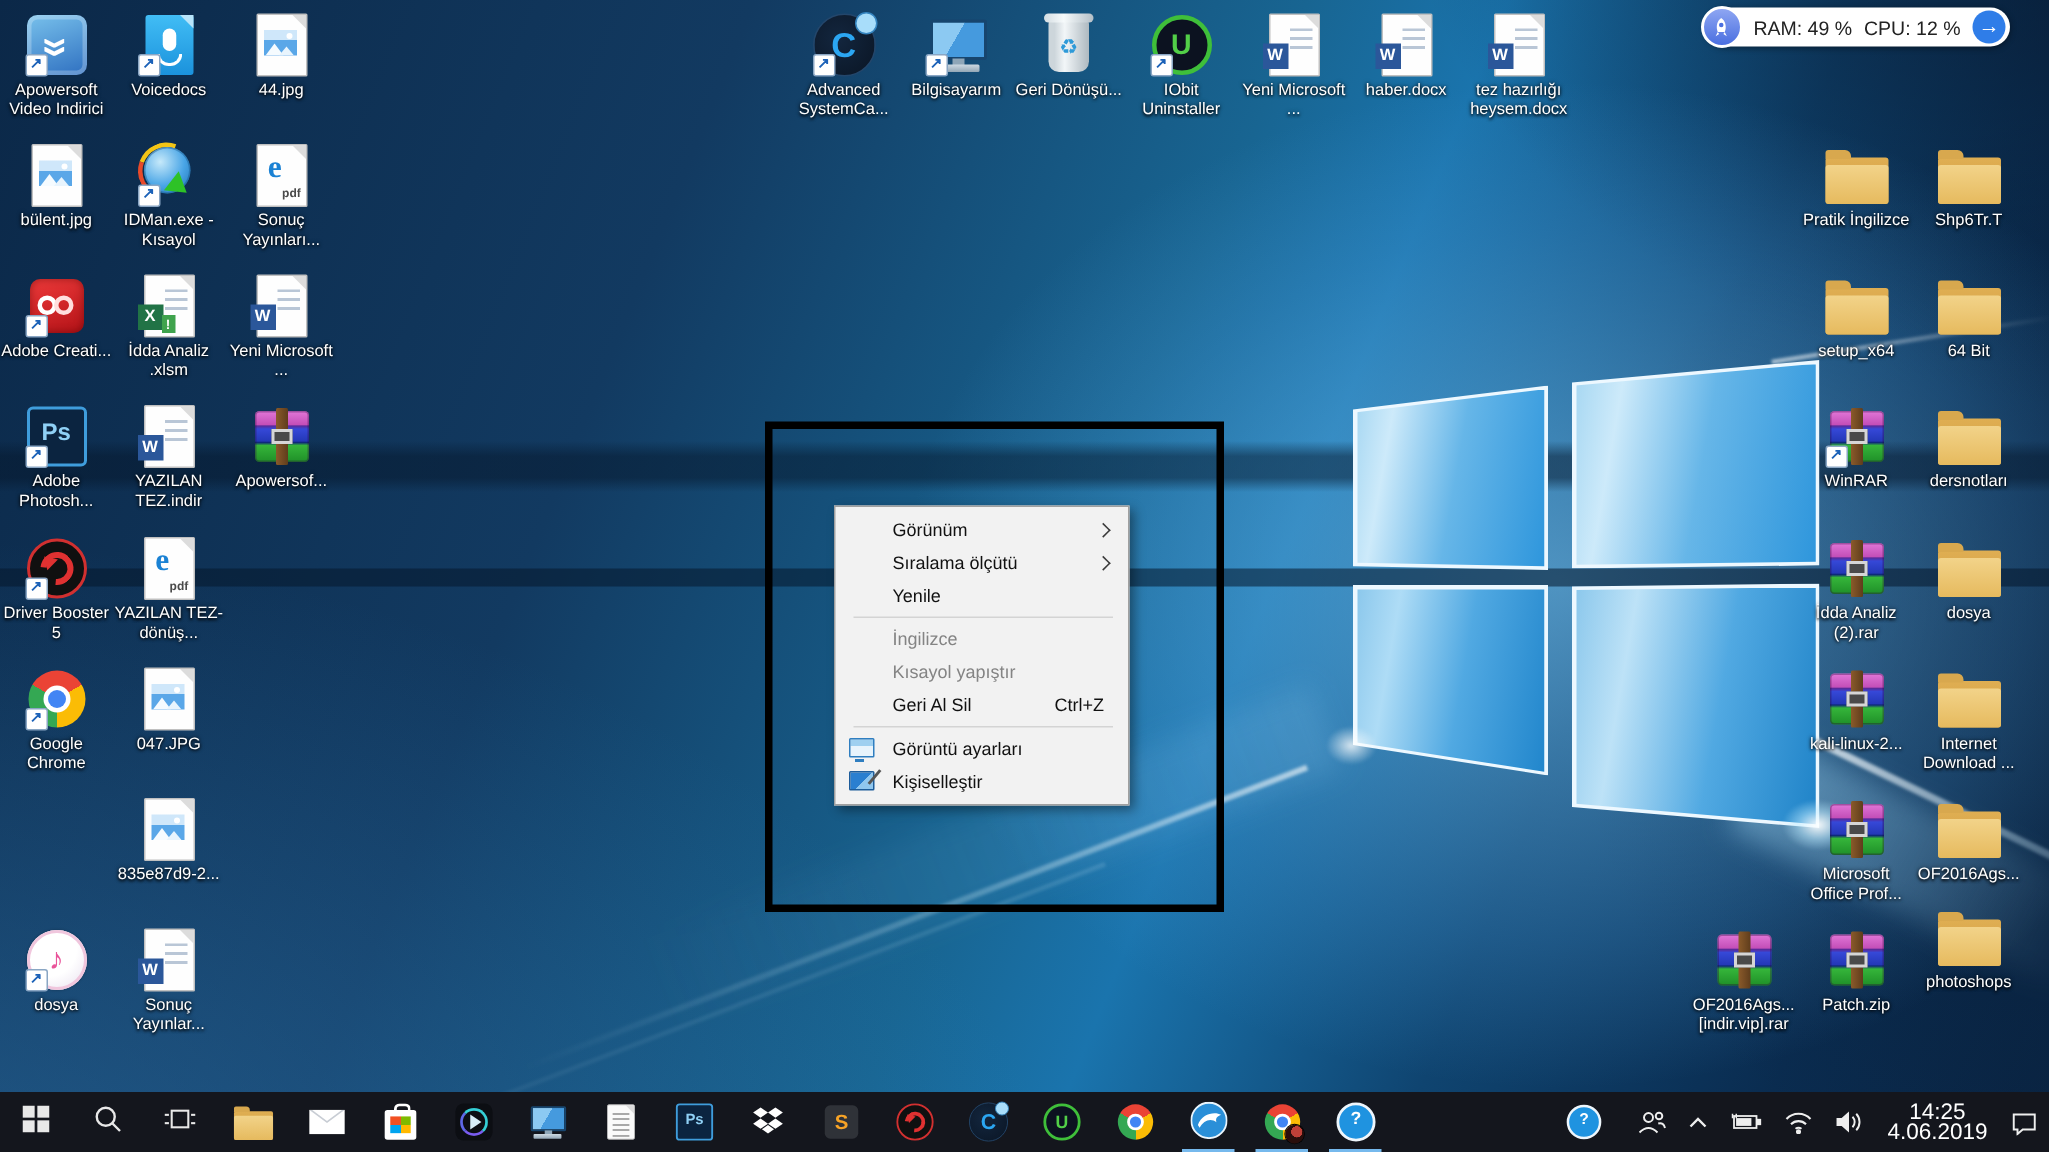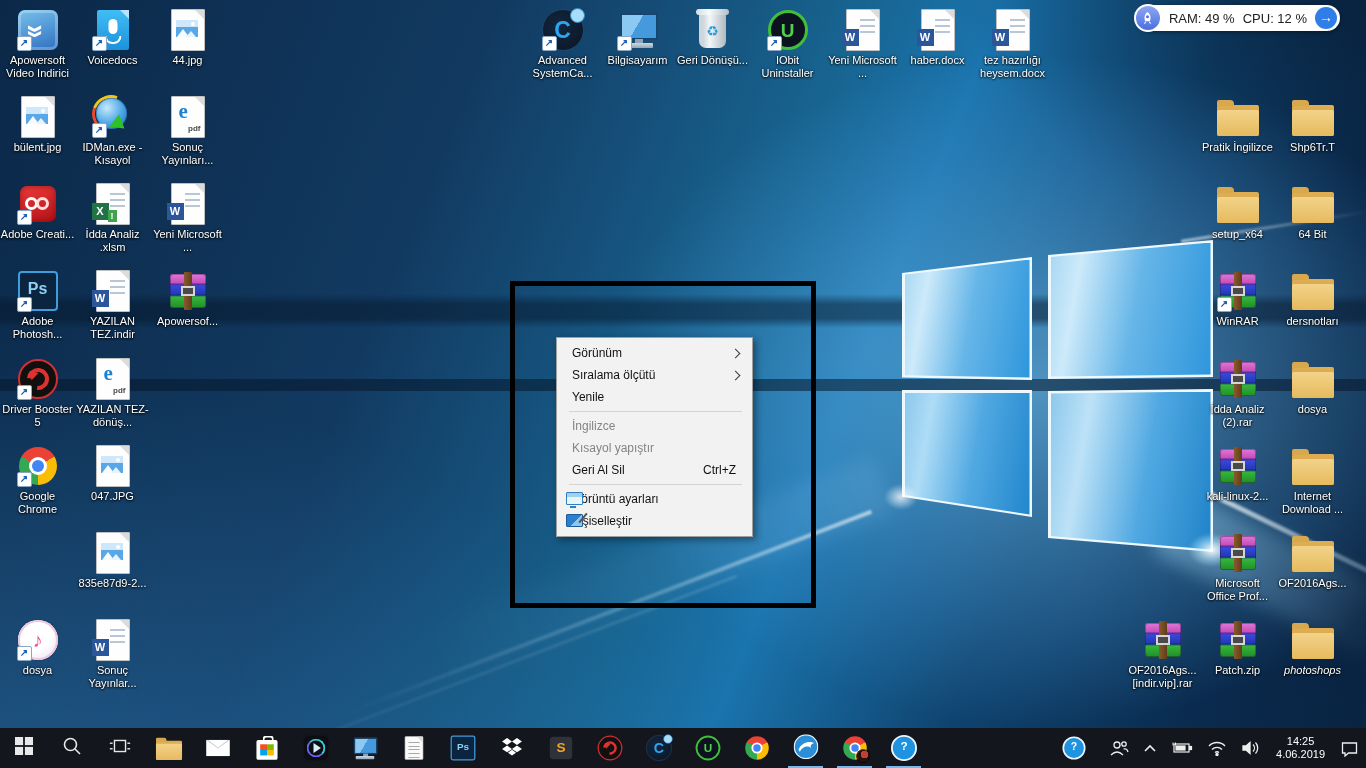--- a/index.html
+++ b/index.html
@@ -106,21 +106,21 @@
   .ic-media{width:40px;height:40px;border-radius:9px;background:#0c0e13}
   .ic-media::before{content:'';position:absolute;inset:5px;border-radius:50%;border:3px solid #35cfd6;border-bottom-color:#7a5cf0;border-left-color:#5f68e8}
   .ic-media::after{content:'';position:absolute;left:16px;top:12px;border-top:8px solid transparent;border-bottom:8px solid transparent;border-left:12px solid #d8eef8}
   .ic-note{width:28px;height:36px;background:#fafafa;border:1px solid #bbb;border-radius:2px}
   .ic-subl{width:36px;height:36px;border-radius:6px;background:#2f3238;color:#f7a326;font:bold 22px/36px "Liberation Sans",sans-serif;text-align:center}
   .ic-help{width:36px;height:36px;border-radius:50%;background:#1f93e0;border:3px solid #eef6fc;color:#fff;font:bold 19px/30px "Liberation Sans",sans-serif;text-align:center;box-sizing:content-box}
   
   .annot{position:absolute;left:510px;top:281px;width:306px;height:327px;border:5px solid #000;box-sizing:border-box}
   
   .cmenu{position:absolute;left:556px;top:337px;width:195px;background:#f2f2f2;border:1px solid #a0a0a0;box-shadow:3px 3px 7px rgba(0,0,0,.4);padding:4px 0;font-size:12px;color:#111}
-  .mitem{position:relative;height:22px;line-height:22px;padding-left:15px;white-space:nowrap}
+  .mitem{position:relative;height:22px;line-height:22px;padding-left:38px;white-space:nowrap}
   .mitem.disabled{color:#848484}
   .msep{height:1px;background:#d4d4d4;margin:3px 10px 3px 12px}
   .mshort{position:absolute;right:16px;top:0}
   .msub{position:absolute;right:13px;top:8px;width:6px;height:6px;border-top:1.5px solid #3a3a3a;border-right:1.5px solid #3a3a3a;transform:rotate(45deg)}
   .msp{position:absolute;left:9px;top:4px;width:17px;height:14px}
   .mi-disp{position:absolute;left:0;top:0;width:15px;height:11px;background:linear-gradient(180deg,#9fd0f0 0 4px,#e8f4fc 4px);border:1.5px solid #2f7ec0;border-radius:1px}
   .mi-disp::after{content:'';position:absolute;left:3px;bottom:-4px;width:6px;height:2px;background:#2f7ec0}
   .mi-pers{position:absolute;left:0;top:0;width:15px;height:11px;background:linear-gradient(135deg,#2a7fd0 0 55%,#8fc6ee 55%);border:1.5px solid #1d5c9a;border-radius:1px}
   .mi-pers::after{content:'';position:absolute;right:-2px;top:-3px;width:2px;height:12px;background:#555;transform:rotate(40deg)}
   
@@ -129,21 +129,21 @@
   .pv{font-size:13px;color:#222;margin-right:8px;white-space:nowrap}
   .go{width:22px;height:22px;border-radius:50%;background:#2f7de8;color:#fff;text-align:center;line-height:21px;font-size:14px;cursor:pointer}
   
   .taskbar{position:absolute;left:0;bottom:0;width:1366px;height:40px;background:#14161d;display:flex;align-items:stretch;z-index:10}
   .tbtn{width:48px;display:flex;align-items:center;justify-content:center;position:relative;cursor:pointer}
   .tapp{width:49px}
   .running::after{content:'';position:absolute;bottom:0;left:7px;right:7px;height:2px;background:#76b9ed}
   .tmini{transform:scale(.62)}
   .tray{margin-left:auto;display:flex;align-items:center}
   .tico{height:40px;display:flex;align-items:center;justify-content:center;padding:0 7px;cursor:pointer}
-  .clock{padding:0 8px;text-align:center;font-size:11px;line-height:13px;color:#fff;cursor:pointer}
+  .clock{padding:0 8px;text-align:center;font-size:15px;line-height:13px;color:#fff;cursor:pointer}
   .thelp{transform:scale(.55)}
 </style>
 </head>
 <body>
 
 <div class="layer">
   <div class="bg"></div>
   <div class="band1"></div>
   <div class="band2"></div>
   <div class="ray r6"></div>
@@ -529,21 +529,21 @@
       </div>
       <div class="dicon" style="left: 1200px; top: 617px;">
         <div class="dimg">
           <div class="ic ic-rar">
             <i class="strap"></i>
             <i class="buckle"></i>
           </div>
         </div>
         <div class="dlabel">Patch.zip</div>
       </div>
-      <div class="dicon" style="left: 1275px; top: 617px; font-style: italic;">
+      <div class="dicon" style="left: 1275px; top: 602px;">
         <div class="dimg">
           <div class="ic ic-folder"></div>
         </div>
         <div class="dlabel">photoshops</div>
       </div>
     </div>
 
   <div class="annot"></div>
 
   <div class="cmenu">

